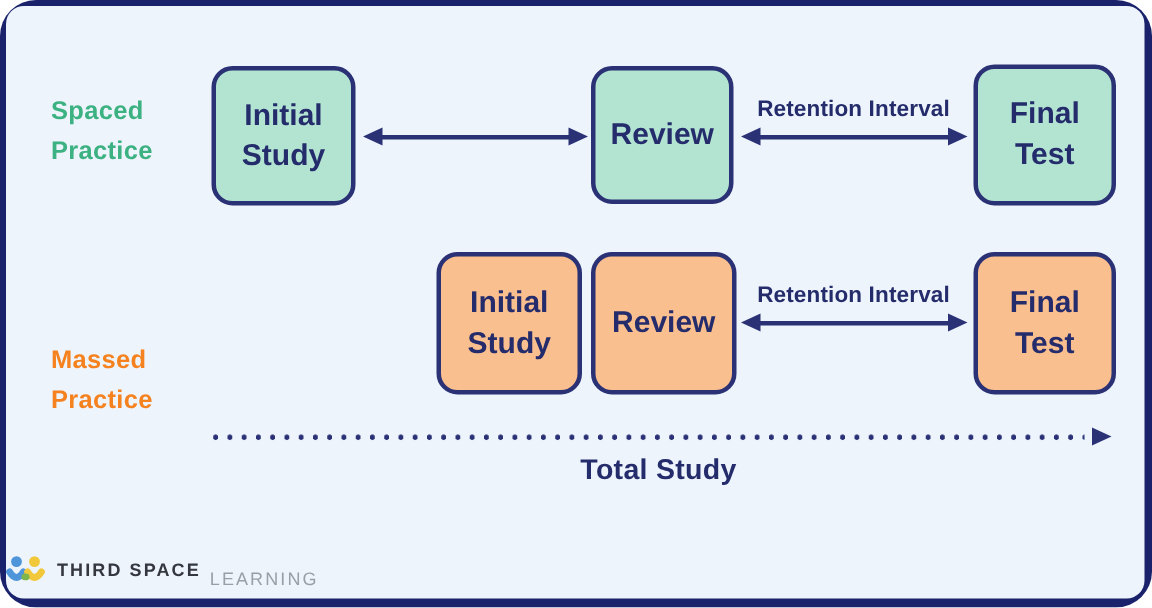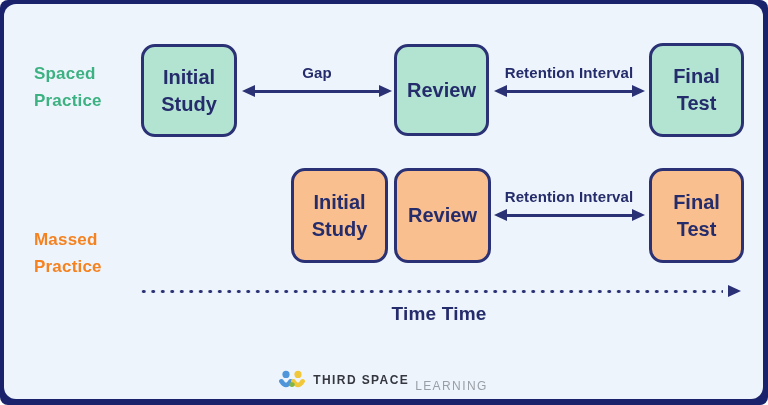--- a/index.html
+++ b/index.html
@@ -2,21 +2,21 @@
 <html><head>
 <meta charset="utf-8">
 <style>
   html, body { margin: 0; padding: 0; background: #ffffff; }
   * { box-sizing: border-box; }
   .stage {
     position: relative;
     width: 768px;
     height: 405px;
     background: #19226B;
-    border-radius: 8px;
+    border-radius: 24px;
     overflow: hidden;
     font-family: "Liberation Sans", sans-serif;
   }
   .panel {
     position: absolute;
     left: 4px; top: 4px; right: 5px; bottom: 6px;
     background: #EDF4FC;
     border-radius: 12px;
   }
   .row-label {
@@ -94,21 +94,20 @@
     font-size: 19px;
     font-weight: 700;
     letter-spacing: 0.2px;
   }
   .logo {
     position: absolute;
     left: 0; right: 0; top: 364px;
     height: 24px;
     display: flex;
     align-items: center;
-    justify-content: center;
   }
   .logo svg { display: block; margin-right: 8px; }
   .logo .brand1 {
     color: #35373F;
     font-size: 12px;
     font-weight: 700;
     letter-spacing: 1.4px;
   }
   .logo .brand2 {
     color: #9A9EA5;
@@ -139,21 +138,20 @@
       <span>Study</span>
     </div>
     <div class="box teal" style="left:390px; top:40px; width:95px; height:92px;">
       <span>Review</span>
     </div>
     <div class="box teal" style="left:645px; top:39px; width:95px; height:94px;">
       <span>Final</span>
       <span>Test</span>
     </div>
 
-    <div class="arrow-label" style="left:238px; top:60px; width:150px;">Gap</div>
     <div class="arrow" style="left:238px; top:81px; width:150px;">
       <span class="head left"></span>
       <span class="line"></span>
       <span class="head right"></span>
     </div>
 
     <div class="arrow-label" style="left:465px; top:60px; width:200px;">Retention Interval</div>
     <div class="arrow" style="left:490px; top:81px; width:151px;">
       <span class="head left"></span>
       <span class="line"></span>
@@ -174,21 +172,21 @@
 
     <div class="arrow-label" style="left:465px; top:184px; width:200px;">Retention Interval</div>
     <div class="arrow" style="left:490px; top:205px; width:151px;">
       <span class="head left"></span>
       <span class="line"></span>
       <span class="head right"></span>
     </div>
 
     <div class="dots"></div>
     <div class="dots-head"></div>
-    <div class="total-time">Time Time</div>
+    <div class="total-time">Total Study</div>
 
     <div class="logo">
       <svg width="26" height="21" viewBox="0 0 26 21">
         <path d="M2.4,11.3 Q7,18.6 11.6,11.3" fill="none" stroke="#4E96D9" stroke-width="4.6" stroke-linecap="round"></path>
         <path d="M14.4,11.3 Q19,18.6 23.6,11.3" fill="none" stroke="#F2C83B" stroke-width="4.6" stroke-linecap="round"></path>
         <ellipse cx="13" cy="14.6" rx="2.7" ry="2.3" fill="#7FB64B"></ellipse>
         <circle cx="7" cy="4.4" r="3.6" fill="#4E96D9"></circle>
         <circle cx="19" cy="4.4" r="3.6" fill="#F2C83B"></circle>
       </svg>
       <span class="brand1">THIRD SPACE</span>

